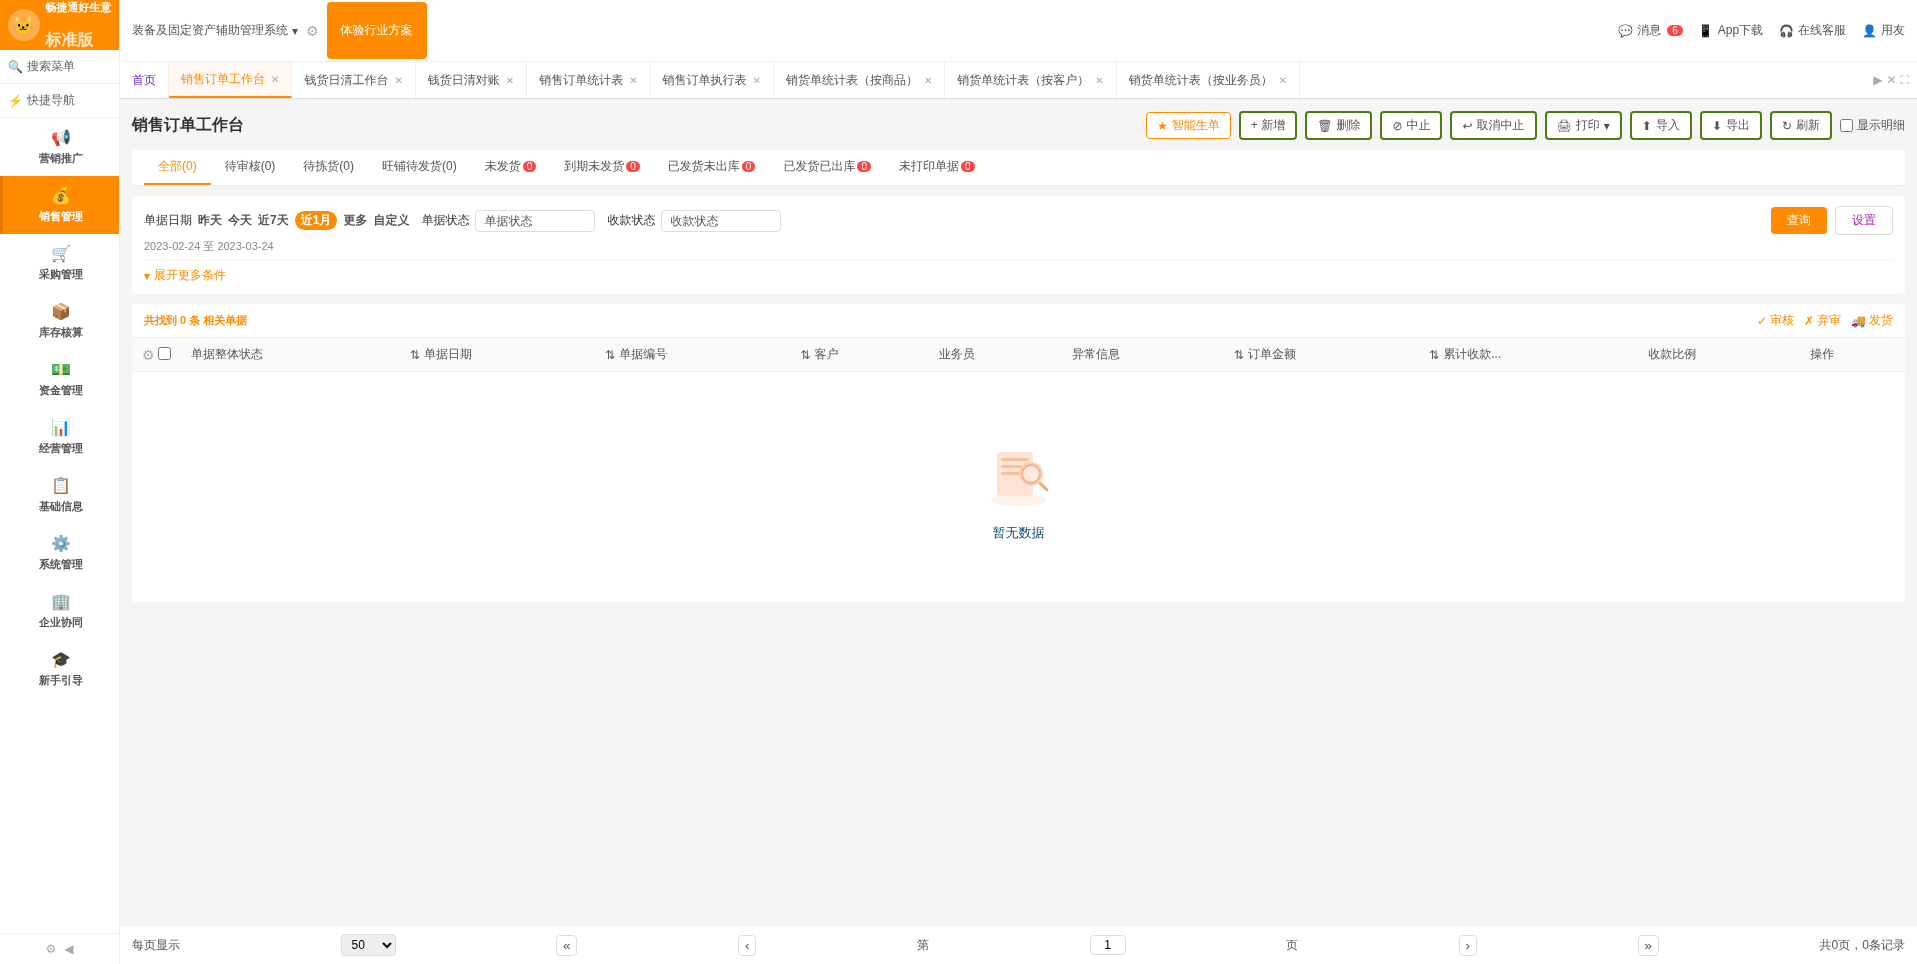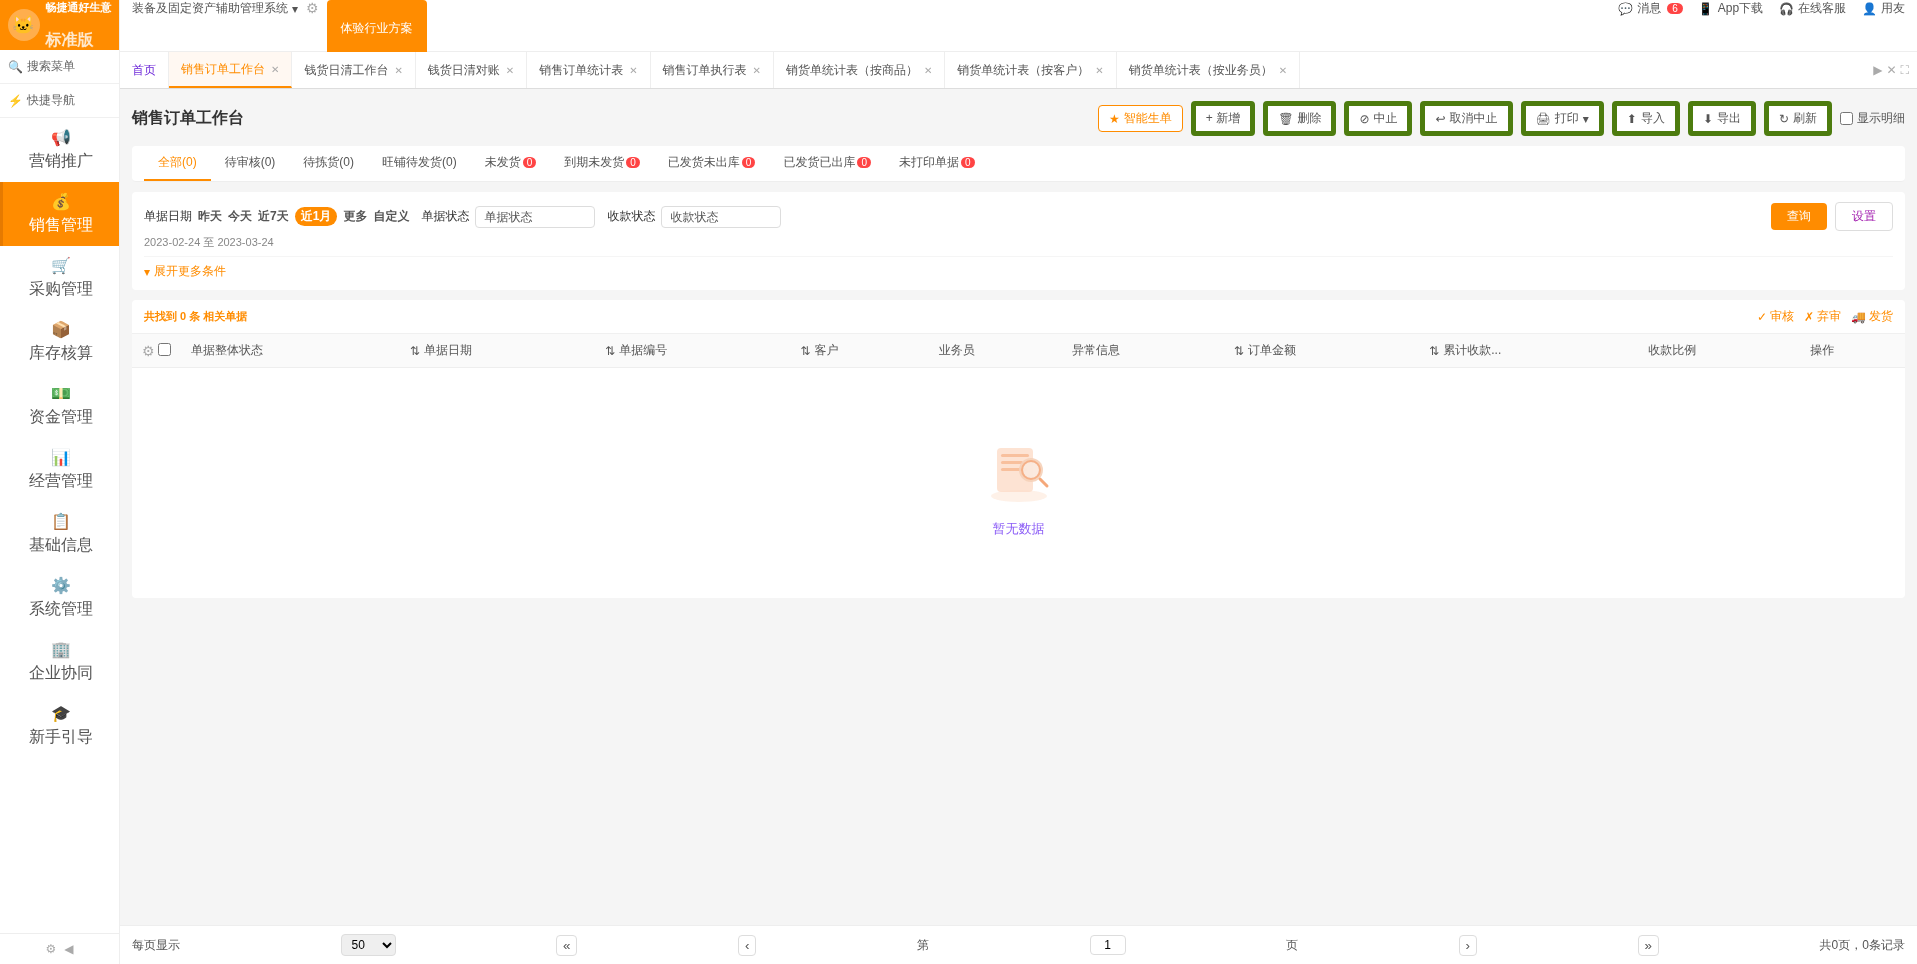--- a/index.html
+++ b/index.html
@@ -7,29 +7,29 @@
 
     
     .sidebar { width: 120px; background: #fff; display: flex; flex-direction: column; border-right: 1px solid #eee; flex-shrink: 0; }
     .sidebar-logo { background: #ff8c00; height: 50px; display: flex; align-items: center; justify-content: center; gap: 6px; color: #fff; font-size: 13px; font-weight: bold; }
     .sidebar-logo-icon { width: 32px; height: 32px; background: rgba(255,255,255,0.3); border-radius: 50%; display: flex; align-items: center; justify-content: center; font-size: 18px; }
     .sidebar-logo-text { line-height: 1.2; font-size: 11px; }
     .sidebar-search { padding: 8px; border-bottom: 1px solid #f0f0f0; display: flex; align-items: center; gap: 4px; color: #666; font-size: 12px; cursor: pointer; }
     .sidebar-nav-item { display: flex; flex-direction: column; align-items: center; justify-content: center; padding: 10px 4px; cursor: pointer; color: #555; border-left: 3px solid transparent; gap: 4px; }
     .sidebar-nav-item.active { background: #ff8c00; color: #fff; border-left-color: #e67a00; }
     .sidebar-nav-item .nav-icon { font-size: 16px; }
-    .sidebar-nav-item .nav-label { font-size: 16px; text-align: left; }
+    .sidebar-nav-item .nav-label { font-size: 11px; text-align: left; font-weight: bold; }
     .sidebar-quick { display: flex; align-items: center; gap: 4px; padding: 8px; color: #666; font-size: 12px; border-bottom: 1px solid #f0f0f0; cursor: pointer; }
     .sidebar-bottom { margin-top: auto; border-top: 1px solid #eee; display: flex; padding: 8px; gap: 8px; justify-content: center; align-items: center; color: #aaa; }
 
     
     .main { flex: 1; display: flex; flex-direction: column; overflow: hidden; }
 
     
-    .topbar { height: 52px; background: #fff; border-bottom: 1px solid #eee; display: flex; align-items: flex-start; padding: 0 12px; gap: 8px; }
+    .topbar { height: 62px; background: #fff; border-bottom: 1px solid #eee; display: flex; align-items: center; padding: 0 12px; gap: 8px; }
     .topbar-dropdown { display: flex; align-items: center; gap: 4px; color: #555; cursor: pointer; }
     .topbar-btn { background: #ff8c00; color: #fff; border: none; padding: 20px 14px; border-radius: 4px; font-size: 12px; cursor: pointer; }
     .topbar-actions { display: flex; align-items: center; gap: 16px; margin-left: auto; color: #555; font-size: 12px; }
     .topbar-badge { background: #ff4444; color: #fff; border-radius: 10px; padding: 0 5px; font-size: 10px; margin-left: 2px; }
     .topbar-action-item { display: flex; align-items: center; gap: 4px; cursor: pointer; }
 
     
     .tabbar { background: #fff; border-bottom: 1px solid #ddd; display: flex; align-items: center; overflow: hidden; }
     .tab { padding: 0 12px; height: 36px; display: flex; align-items: center; gap: 6px; font-size: 12px; color: #555; cursor: pointer; border-right: 1px solid #eee; white-space: nowrap; flex-shrink: 0; }
     .tab.active { background: #fff8f2; color: #ff8c00; border-bottom: 2px solid #ff8c00; }
@@ -38,21 +38,21 @@
     .tabbar-end { display: flex; align-items: center; gap: 4px; margin-left: auto; padding: 0 8px; color: #aaa; }
 
     
     .content { flex: 1; overflow-y: auto; background: #f5f5f5; padding: 12px; }
 
     
     .page-header { display: flex; align-items: center; justify-content: space-between; margin-bottom: 10px; }
     .page-title { font-size: 16px; font-weight: bold; color: #333; }
     .page-actions { display: flex; align-items: center; gap: 8px; }
     .btn-smart { background: #fff; border: 1px solid #ff8c00; color: #ff8c00; padding: 4px 10px; border-radius: 4px; font-size: 12px; cursor: pointer; display: flex; align-items: center; gap: 4px; }
-    .btn-action { background: #fff; border: 5px solid #4d7c0f; color: #555; padding: 4px 10px; border-radius: 4px; font-size: 12px; cursor: pointer; display: flex; align-items: center; gap: 4px; }
+    .btn-action { background: #fff; border: 2px solid #4d7c0f; color: #555; padding: 4px 10px; border-radius: 4px; font-size: 12px; cursor: pointer; display: flex; align-items: center; gap: 4px; }
 
     
     .filter-tabs { background: #fff; border-radius: 4px; padding: 0 12px; display: flex; gap: 0; border-bottom: 1px solid #eee; margin-bottom: 10px; }
     .filter-tab { padding: 8px 14px; font-size: 12px; color: #555; cursor: pointer; border-bottom: 2px solid transparent; white-space: nowrap; }
     .filter-tab.active { color: #ff8c00; border-bottom-color: #ff8c00; }
     .filter-tab .badge-red { background: #ff4444; color: #fff; border-radius: 10px; padding: 0 4px; font-size: 10px; margin-left: 2px; }
 
     
     .filter-card { background: #fff; border-radius: 4px; padding: 10px 12px; margin-bottom: 10px; }
     .filter-row { display: flex; align-items: center; gap: 12px; flex-wrap: wrap; }
@@ -75,21 +75,21 @@
     .tbl-action-btn { color: #555; font-size: 12px; cursor: pointer; display: flex; align-items: center; gap: 3px; }
     .tbl-action-btn.orange { color: #ff8c00; }
 
     table { width: 100%; border-collapse: collapse; font-size: 12px; }
     th { background: #fafafa; color: #555; padding: 8px 10px; text-align: left; border-bottom: 1px solid #eee; white-space: nowrap; font-weight: normal; }
     .th-sortable { display: flex; align-items: center; gap: 4px; }
 
     
     .empty-state { display: flex; flex-direction: column; align-items: center; justify-content: center; padding: 60px 0; }
     .empty-icon { width: 80px; height: 80px; margin-bottom: 12px; }
-    .empty-text { color: #8b5cf6; font-size: 13px; }
+    .empty-text { color: #0c4a6e; font-size: 13px; }
 
     
     .pagination-bar { background: #fff; border-top: 1px solid #eee; padding: 8px 12px; display: flex; align-items: center; justify-content: space-between; gap: 8px; font-size: 12px; color: #555; }
     .page-select { border: 1px solid #ddd; border-radius: 4px; padding: 2px 6px; font-size: 12px; }
     .page-btn { border: 1px solid #ddd; background: #fff; border-radius: 4px; padding: 2px 6px; cursor: pointer; color: #555; }
     .page-btn:disabled { color: #ccc; cursor: default; }
     .page-input { border: 1px solid #ddd; border-radius: 4px; padding: 2px 6px; width: 36px; text-align: center; font-size: 12px; }
 
     
     .content::-webkit-scrollbar { width: 6px; }

